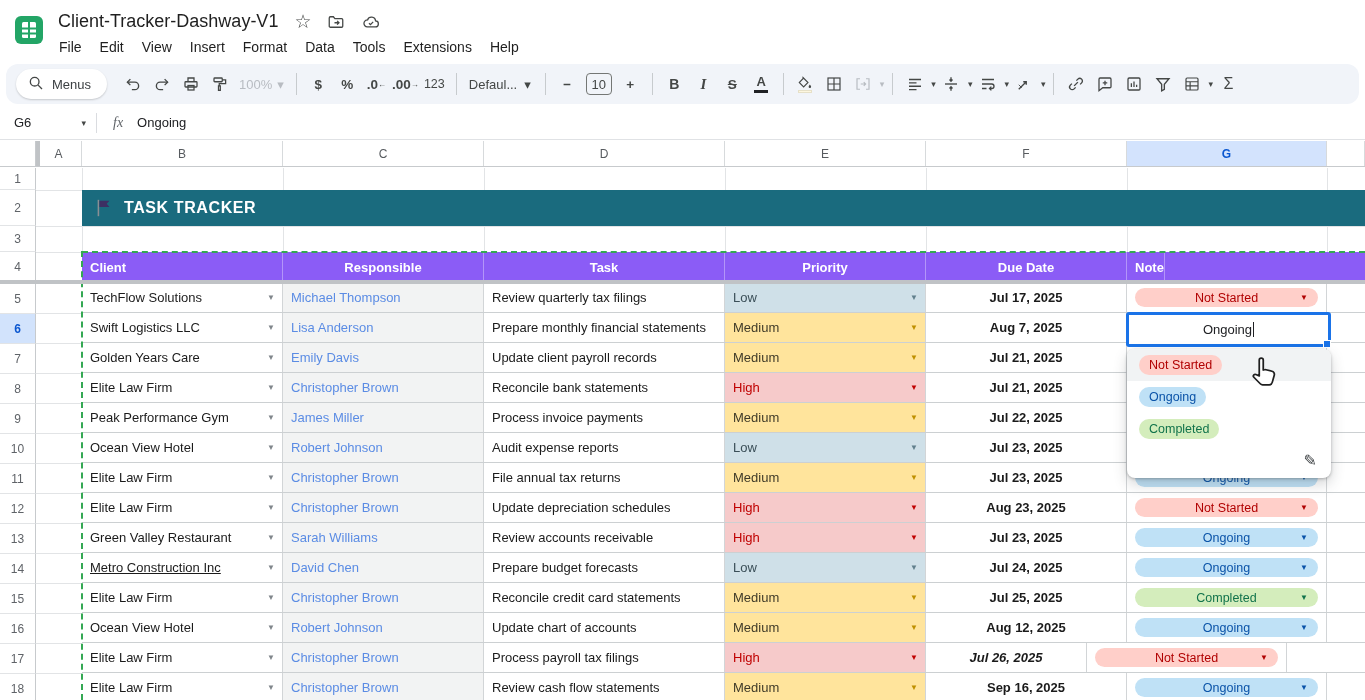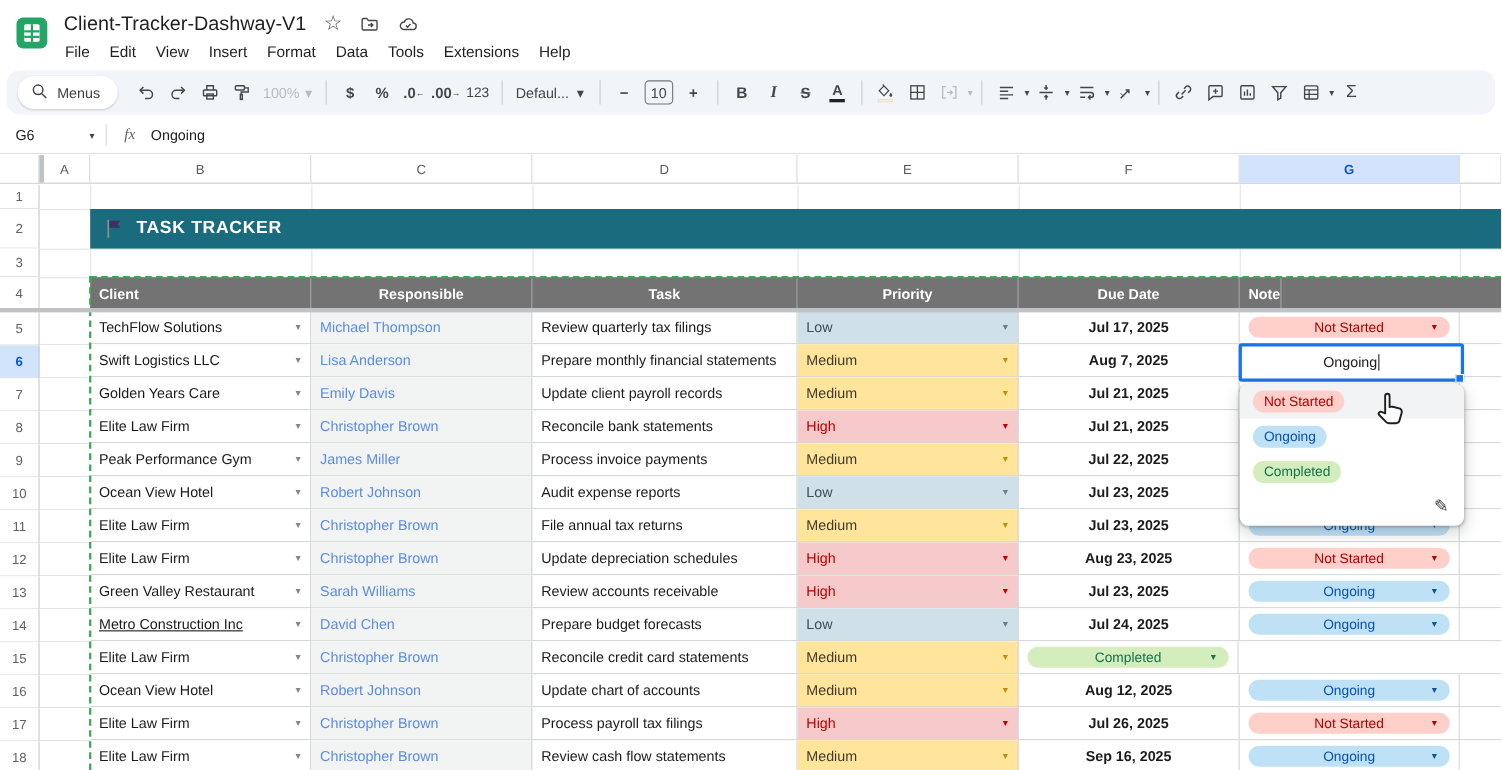--- a/index.html
+++ b/index.html
@@ -336,21 +336,21 @@
       </div>
     <div class="acol-stripe"></div>
     <div class="banner" id="banner" style="background: rgb(26, 107, 126);">
       <svg width="20" height="22" viewBox="0 0 22 22">
         <rect x="4" y="2" width="1.7" height="18" fill="#8a8f94"></rect>
         <path d="M6 3h11l-3 3.4 3 3.6H6z" fill="#3d2f63"></path>
       </svg>
       <span class="banner-title">TASK TRACKER</span>
     </div>
     <div class="tbl" id="tbl">
-        <div class="trow head" style="background: #737373;">
+        <div class="trow head" style="background: #8b5cf6;">
           <div class="tc first" style="width: 201px;">Client</div>
           <div class="tc" style="width: 201px;">Responsible</div>
           <div class="tc" style="width: 241px;">Task</div>
           <div class="tc" style="width: 201px;">Priority</div>
           <div class="tc" style="width: 201px;">Due Date</div>
           <div class="tc last" style="width: 38px;">Notes</div>
         </div>
         <div class="trow">
           <div class="tc" style="width: 201px;">
             <span>TechFlow Solutions</span>
@@ -530,20 +530,21 @@
           <div class="tc" style="width: 201px;">
             <span>Elite Law Firm</span>
             <span class="cell-arrow">▼</span>
           </div>
           <div class="tc resp" style="width: 201px; color: rgb(91, 140, 228);">Christopher Brown</div>
           <div class="tc" style="width: 241px;">Reconcile credit card statements</div>
           <div class="tc" style="width: 201px; background: rgb(255, 228, 156); color: rgb(63, 58, 40);">
             <span>Medium</span>
             <span class="cell-arrow" style="color: rgb(191, 144, 0);">▼</span>
           </div>
+          <div class="tc due" style="width: 201px;">Jul 25, 2025</div>
           <div class="tc" style="width: 200px; padding: 0px;">
             <div class="pill" style="background: rgb(212, 237, 188); color: rgb(17, 115, 75);">
               <span>Completed</span>
               <span class="cell-arrow" style="color: rgb(17, 115, 75);">▼</span>
             </div>
           </div>
           <div class="tc" style="width: 38px; border-right: none;"></div>
         </div>
         <div class="trow">
           <div class="tc" style="width: 201px;">
@@ -569,21 +570,21 @@
           <div class="tc" style="width: 201px;">
             <span>Elite Law Firm</span>
             <span class="cell-arrow">▼</span>
           </div>
           <div class="tc resp" style="width: 201px; color: rgb(91, 140, 228);">Christopher Brown</div>
           <div class="tc" style="width: 241px;">Process payroll tax filings</div>
           <div class="tc" style="width: 201px; background: rgb(246, 202, 202); color: rgb(192, 0, 0);">
             <span>High</span>
             <span class="cell-arrow" style="color: rgb(192, 0, 0);">▼</span>
           </div>
-          <div class="tc due" style="width: 201px;">Jul 26, 2025</div>
+          <div class="tc due" style="width: 161px; font-style: italic;">Jul 26, 2025</div>
           <div class="tc" style="width: 200px; padding: 0px;">
             <div class="pill" style="background: rgb(255, 207, 201); color: rgb(177, 2, 2);">
               <span>Not Started</span>
               <span class="cell-arrow" style="color: rgb(177, 2, 2);">▼</span>
             </div>
           </div>
           <div class="tc" style="width: 38px; border-right: none;"></div>
         </div>
         <div class="trow">
           <div class="tc" style="width: 201px;">

